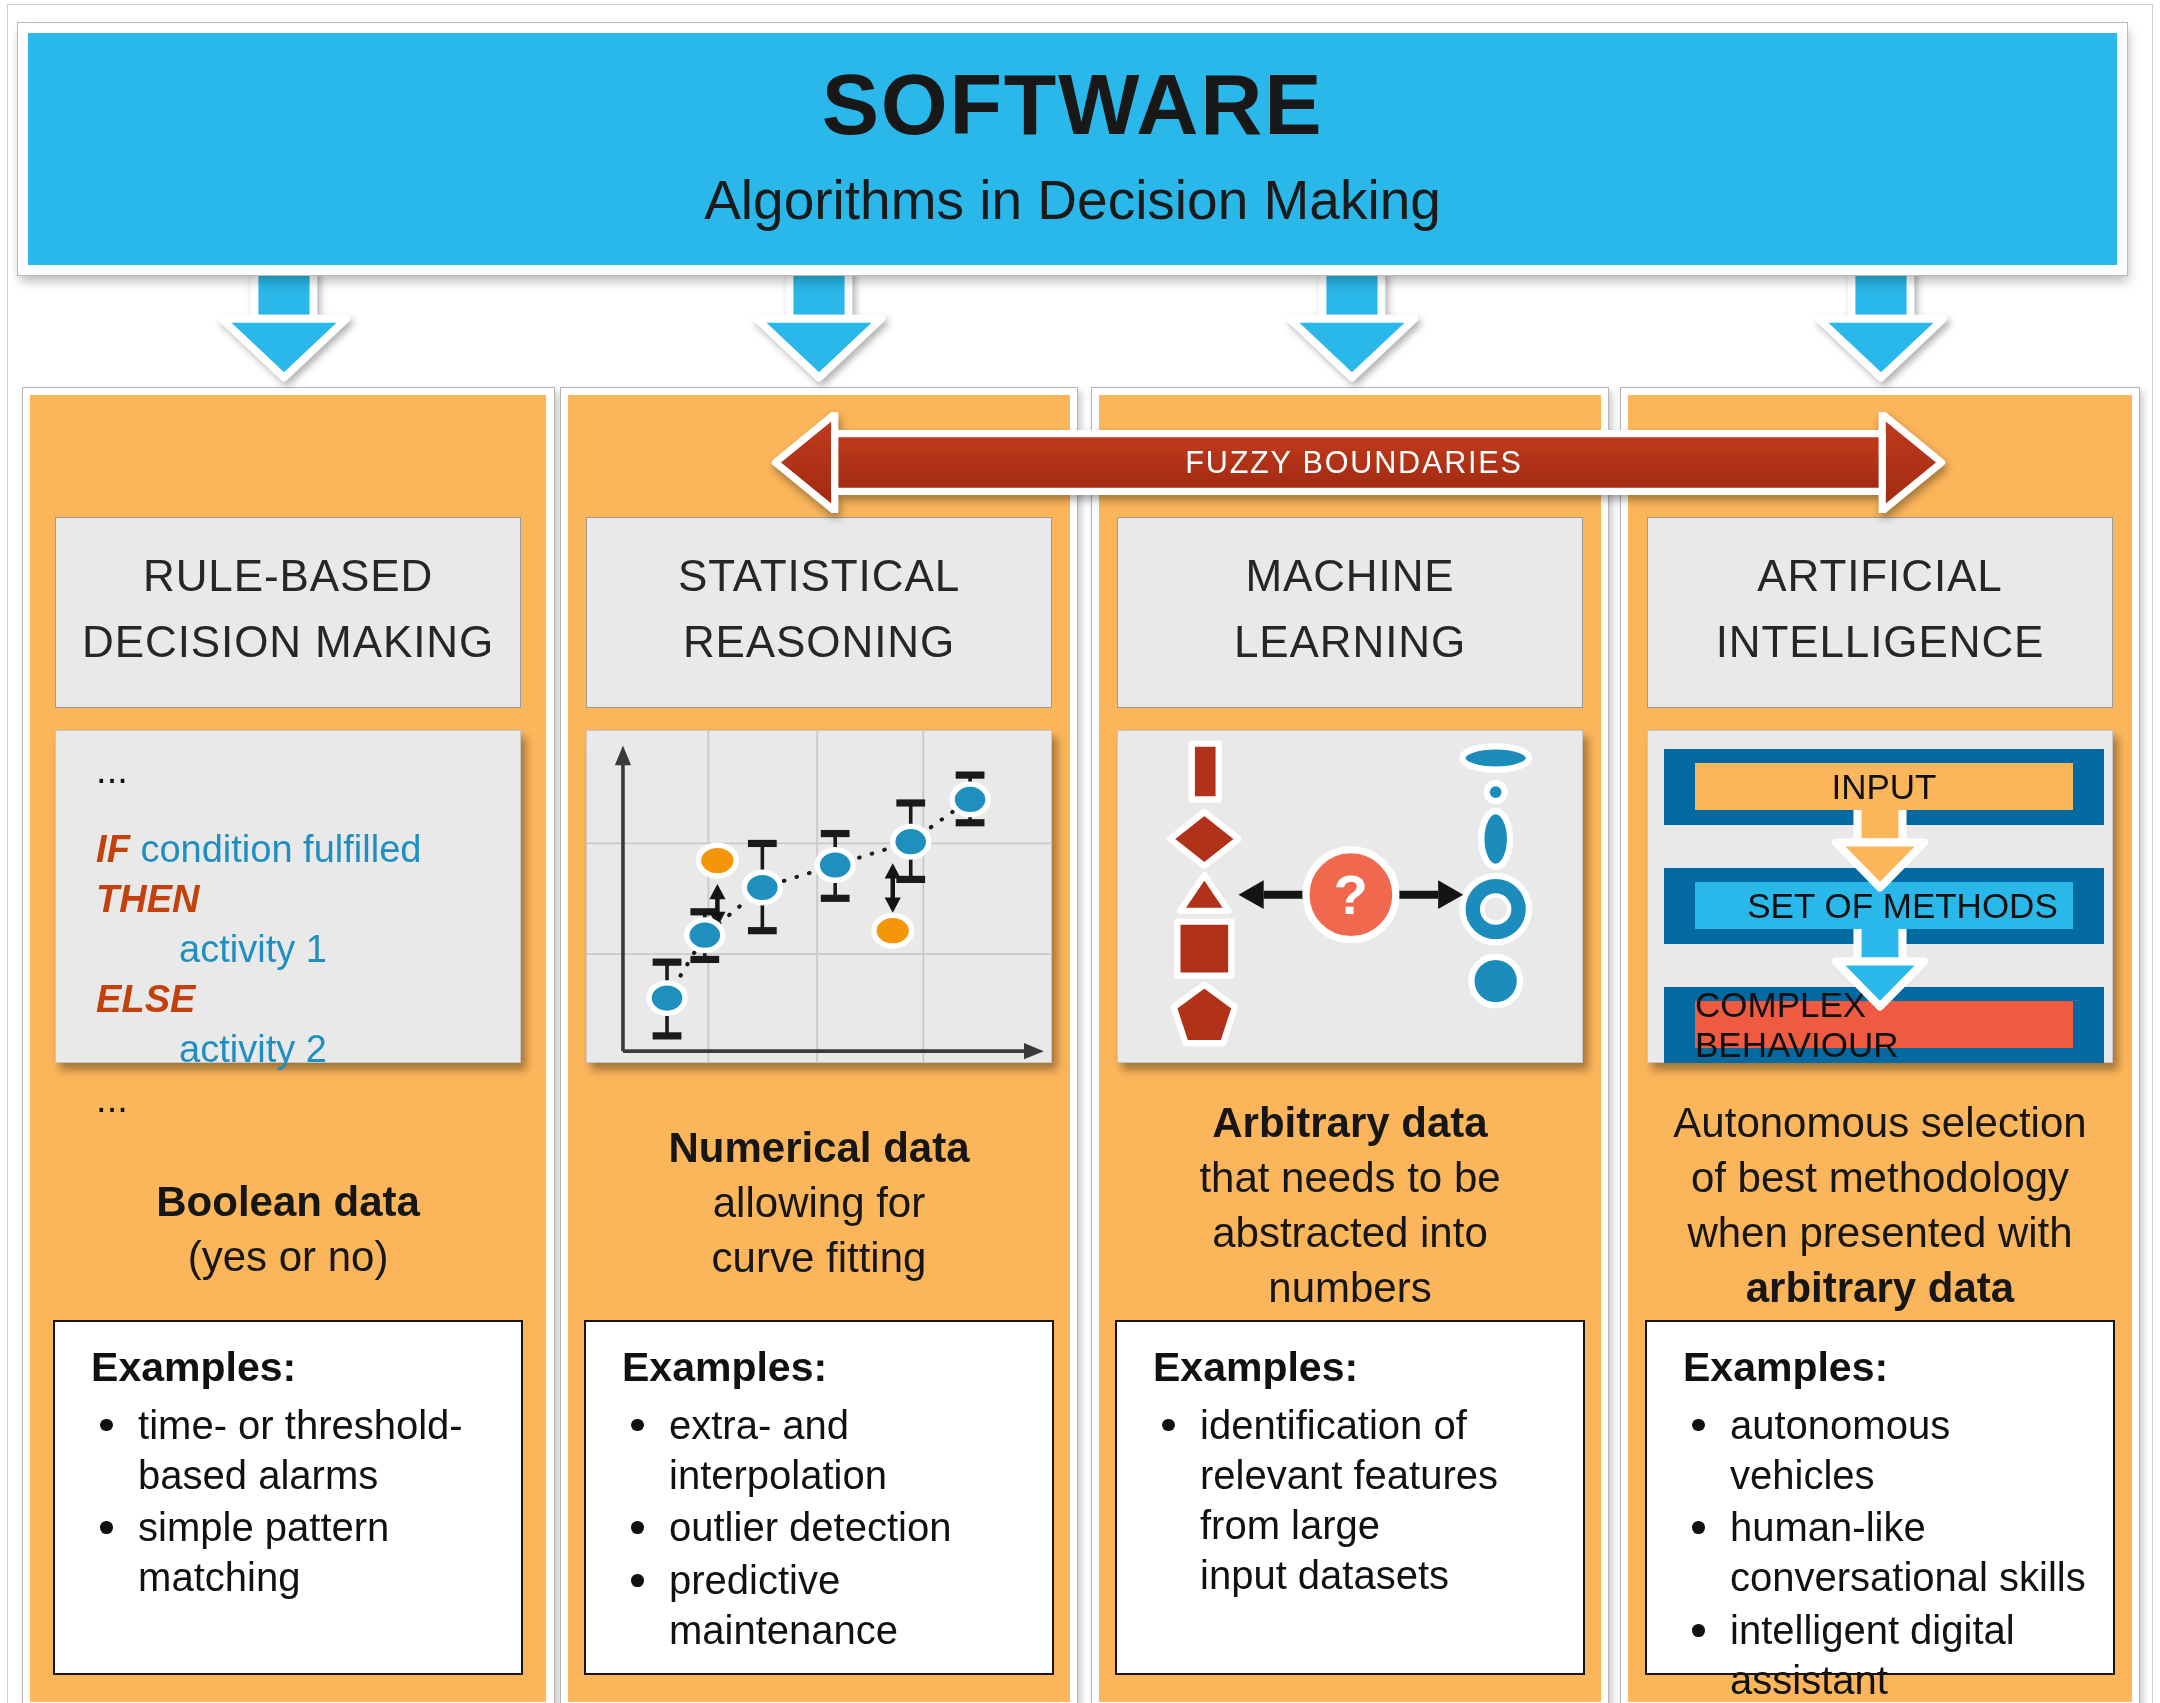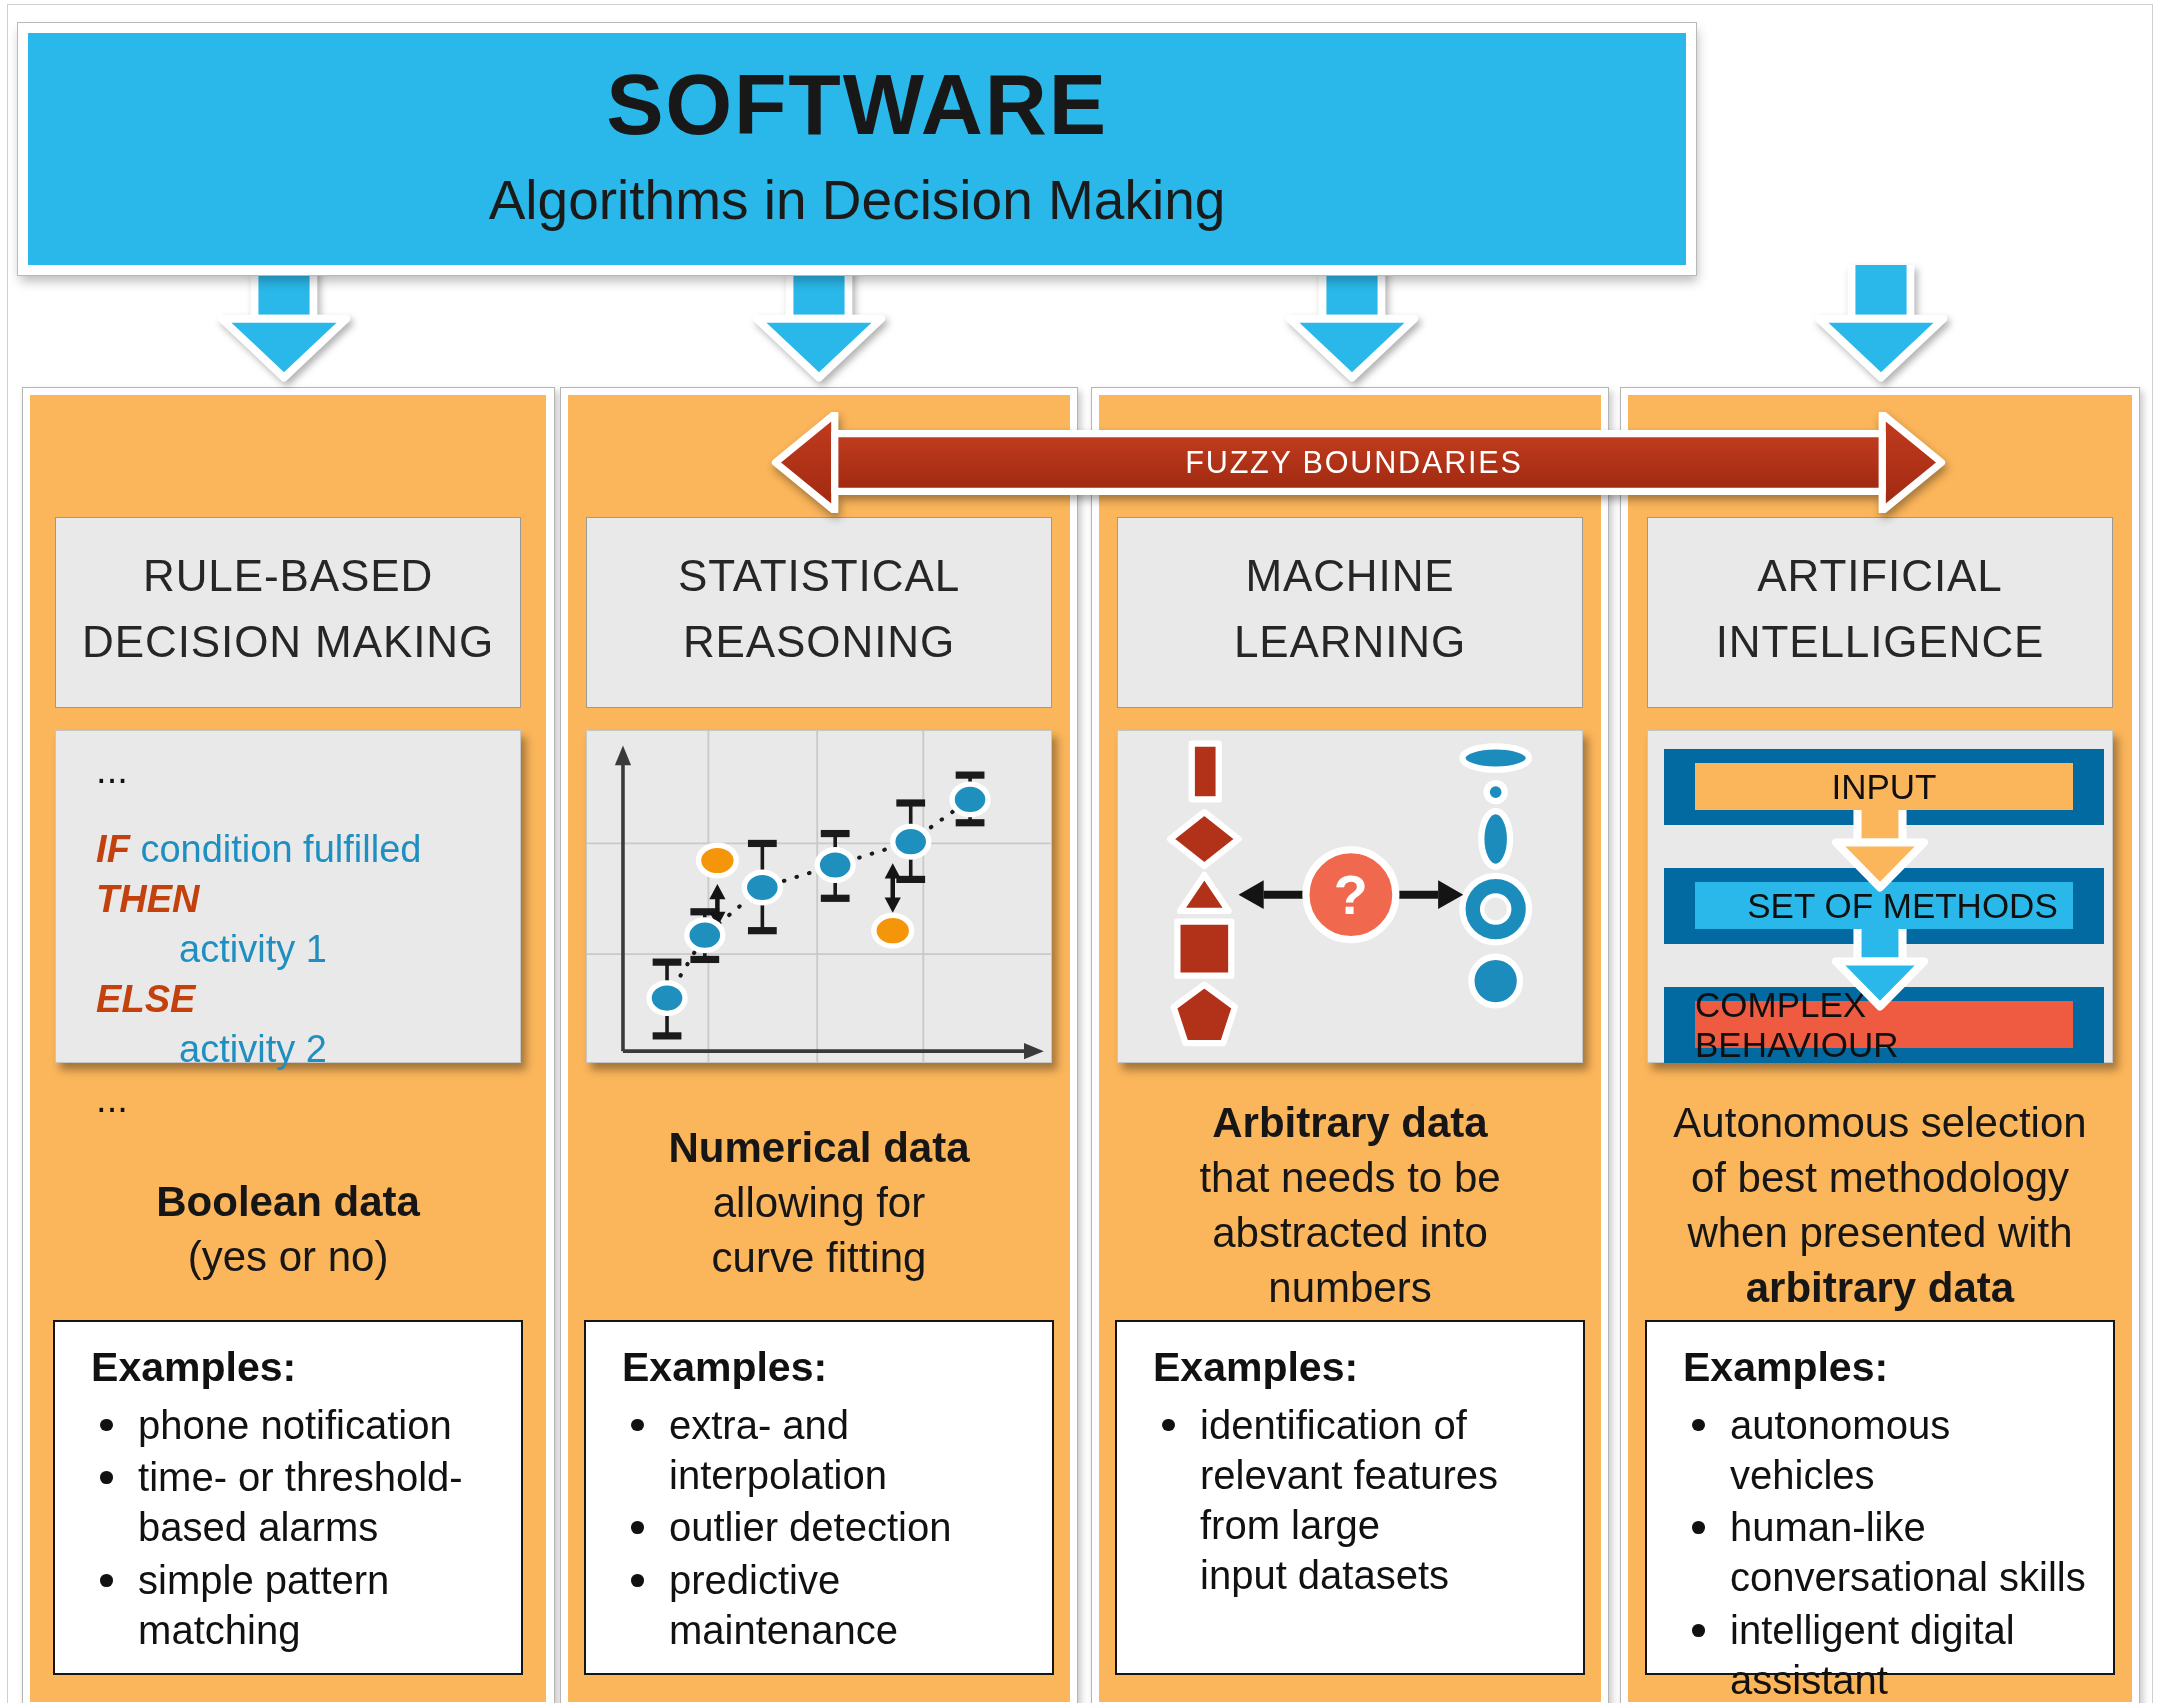--- a/index.html
+++ b/index.html
@@ -3,21 +3,21 @@
 <meta charset="utf-8">
 <style>
   * { margin:0; padding:0; box-sizing:border-box; }
   html,body { width:2160px; height:1704px; overflow:hidden; background:#fff;
     font-family:"Liberation Sans", sans-serif; position:relative; }
 
   .page-frame { position:absolute; left:7.2px; top:3.6px; width:2146px; height:1755px;
     border:1.8px solid #cfcfcf; }
 
   
-  .banner { position:absolute; left:18px; top:23.4px; width:1678px; height:252px;
+  .banner { position:absolute; left:18px; top:23.4px; width:2109px; height:252px;
     background:var(--banner_blue); border:10px solid #fff; outline:0.9px solid #b9b9b9;
     box-shadow:1.8px 7.2px 10.8px rgba(0,0,0,.28); z-index:5; text-align:center; }
   .banner-title { margin-top:21.6px; font-size:86px; font-weight:800; letter-spacing:1.8px; color:#181818; }
   .banner-sub   { margin-top:14.4px; font-size:55px; color:#1a1a1a; }
 
   .flow-arrow { position:absolute; top:265px; z-index:4;
     filter:drop-shadow(3.6px 4.5px 3.6px rgba(0,0,0,.30)); }
 
   
   .col { position:absolute; top:387px; height:1323px; background:#fff;
@@ -134,21 +134,20 @@
       <div>...</div>
     </div>
   </div>
   <div class="desc desc-1">
     <div class="b">Boolean data</div>
     <div>(yes or no)</div>
   </div>
   <div class="examples">
     <div class="ex-label">Examples:</div>
     <div class="ex-list">
-      <div class="ex-item">phone notification</div>
       <div class="ex-item">time- or threshold-
 based alarms</div>
       <div class="ex-item">simple pattern
 matching</div>
     </div>
   </div>
 </div>
 
 <div class="col col2">
   <div class="orange"></div>

